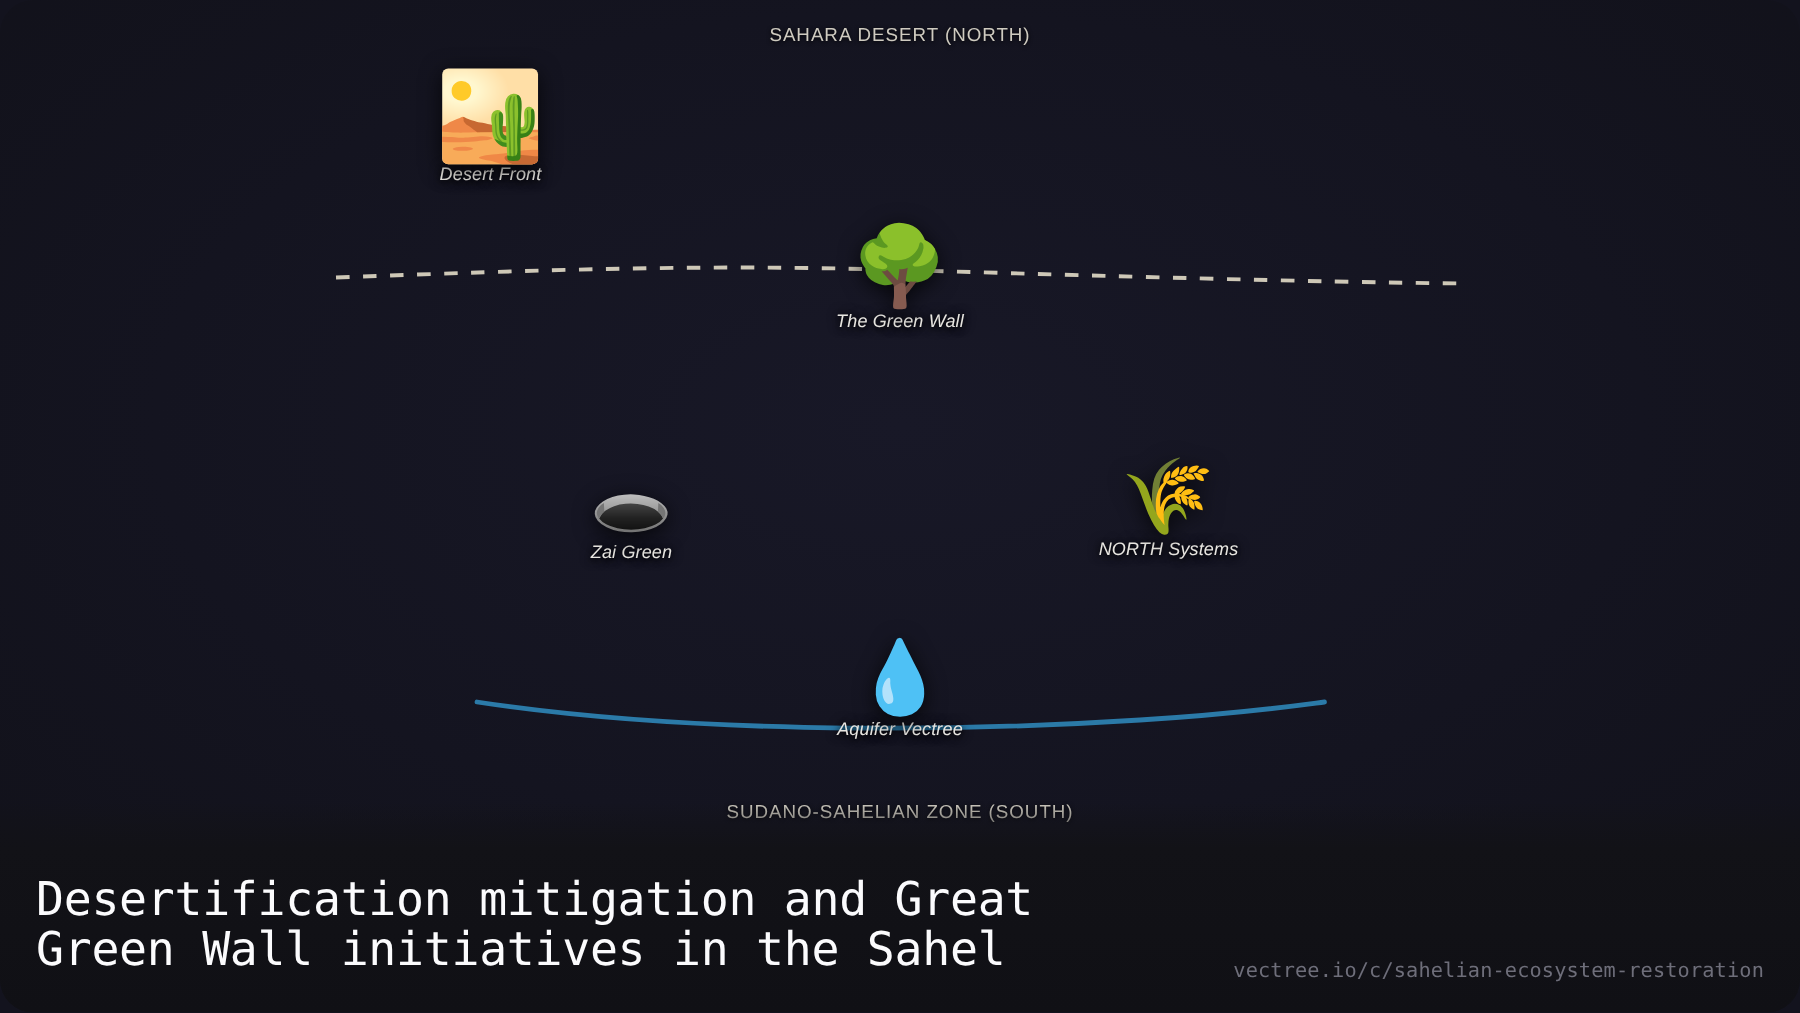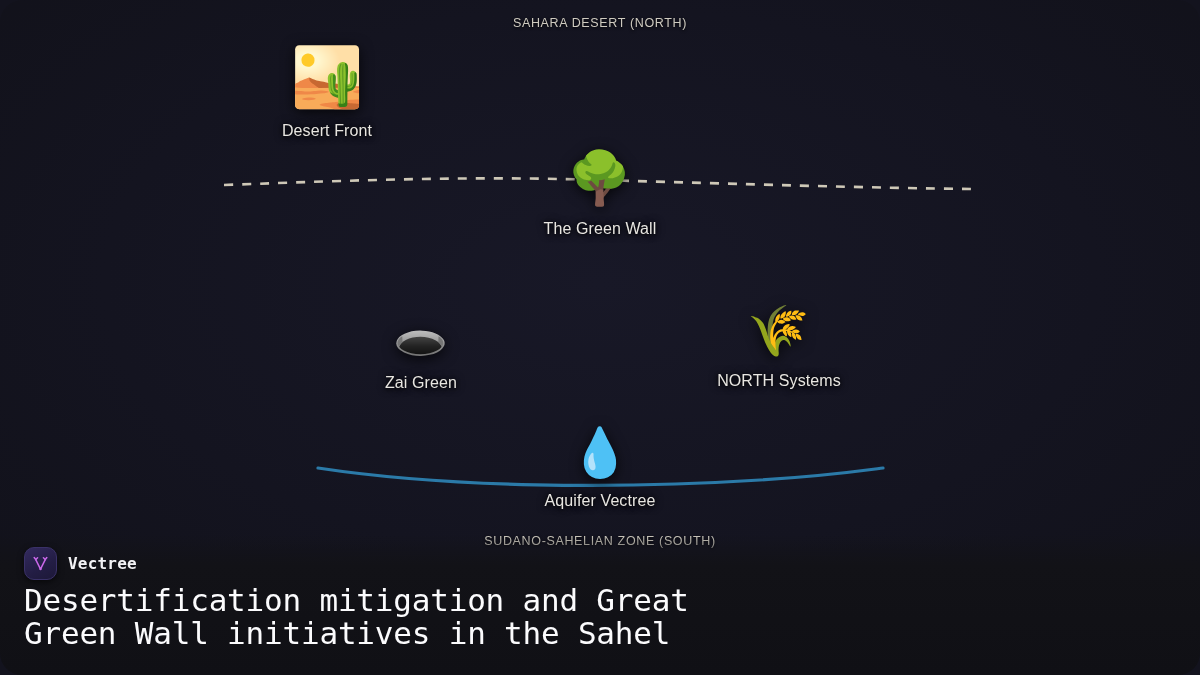--- a/index.html
+++ b/index.html
@@ -46,26 +46,27 @@
   }
   .node .glyph {
     display:block;
     line-height:1;
     font-family:"DejaVu Sans", sans-serif;
     filter:drop-shadow(0 3px 7px rgba(0,0,0,.75));
     user-select:none;
   }
   .node .caption {
     display:block;
-    margin-top:16px;
-    font-size:16px;
+    margin-top:3px;
+    font-size:12px;
     color:#e8e6e1;
     letter-spacing:.1px;
     white-space:nowrap;
     text-shadow:0 1px 4px rgba(0,0,0,.95), 0 0 8px rgba(0,0,0,.8);
+    font-style:italic;
   }
 
   #node-desert   { left:327px; top:48px;  }
   #node-desert   .glyph { font-size:58px; }
   #node-greenwall{ left:600px; top:152px; }
   #node-greenwall .glyph { font-size:52px; }
   #node-zaipits  { left:421px; top:314px; }
   #node-zaipits  .glyph { font-size:44px; }
   #node-fmnr     { left:779px; top:306px; }
   #node-fmnr     .glyph { font-size:50px; }
@@ -145,34 +146,20 @@
     </div>
 
     <div class="node" id="node-aquifer">
       <span class="glyph">💧</span>
       <span class="caption">Aquifer Vectree</span>
     </div>
   </div>
 
   <div id="footer">
 
-    <div id="brand-row">
-      <div id="brand-mark">
-        <svg width="19" height="19" viewBox="0 0 24 24" aria-hidden="true">
-          <g fill="none" stroke="#c867e8" stroke-width="1.9" stroke-linecap="round" stroke-linejoin="round">
-            <path d="M6 7 L12 19 L18 7"></path>
-            <path d="M6 7 L4 4.5"></path>
-            <path d="M6 7 L8.3 4.8"></path>
-            <path d="M18 7 L20 4.5"></path>
-            <path d="M18 7 L15.7 4.8"></path>
-          </g>
-          <circle cx="12" cy="19" r="1.5" fill="#c867e8"></circle>
-        </svg>
-      </div>
-      <div id="brand-name">Vectree</div>
-    </div>
 
     <div id="headline">Desertification mitigation and Great
 Green Wall initiatives in the Sahel</div>
 
+    <div id="url">vectree.io/c/sahelian-ecosystem-restoration</div>
   </div>
 
 </div>
 
 </body></html>

